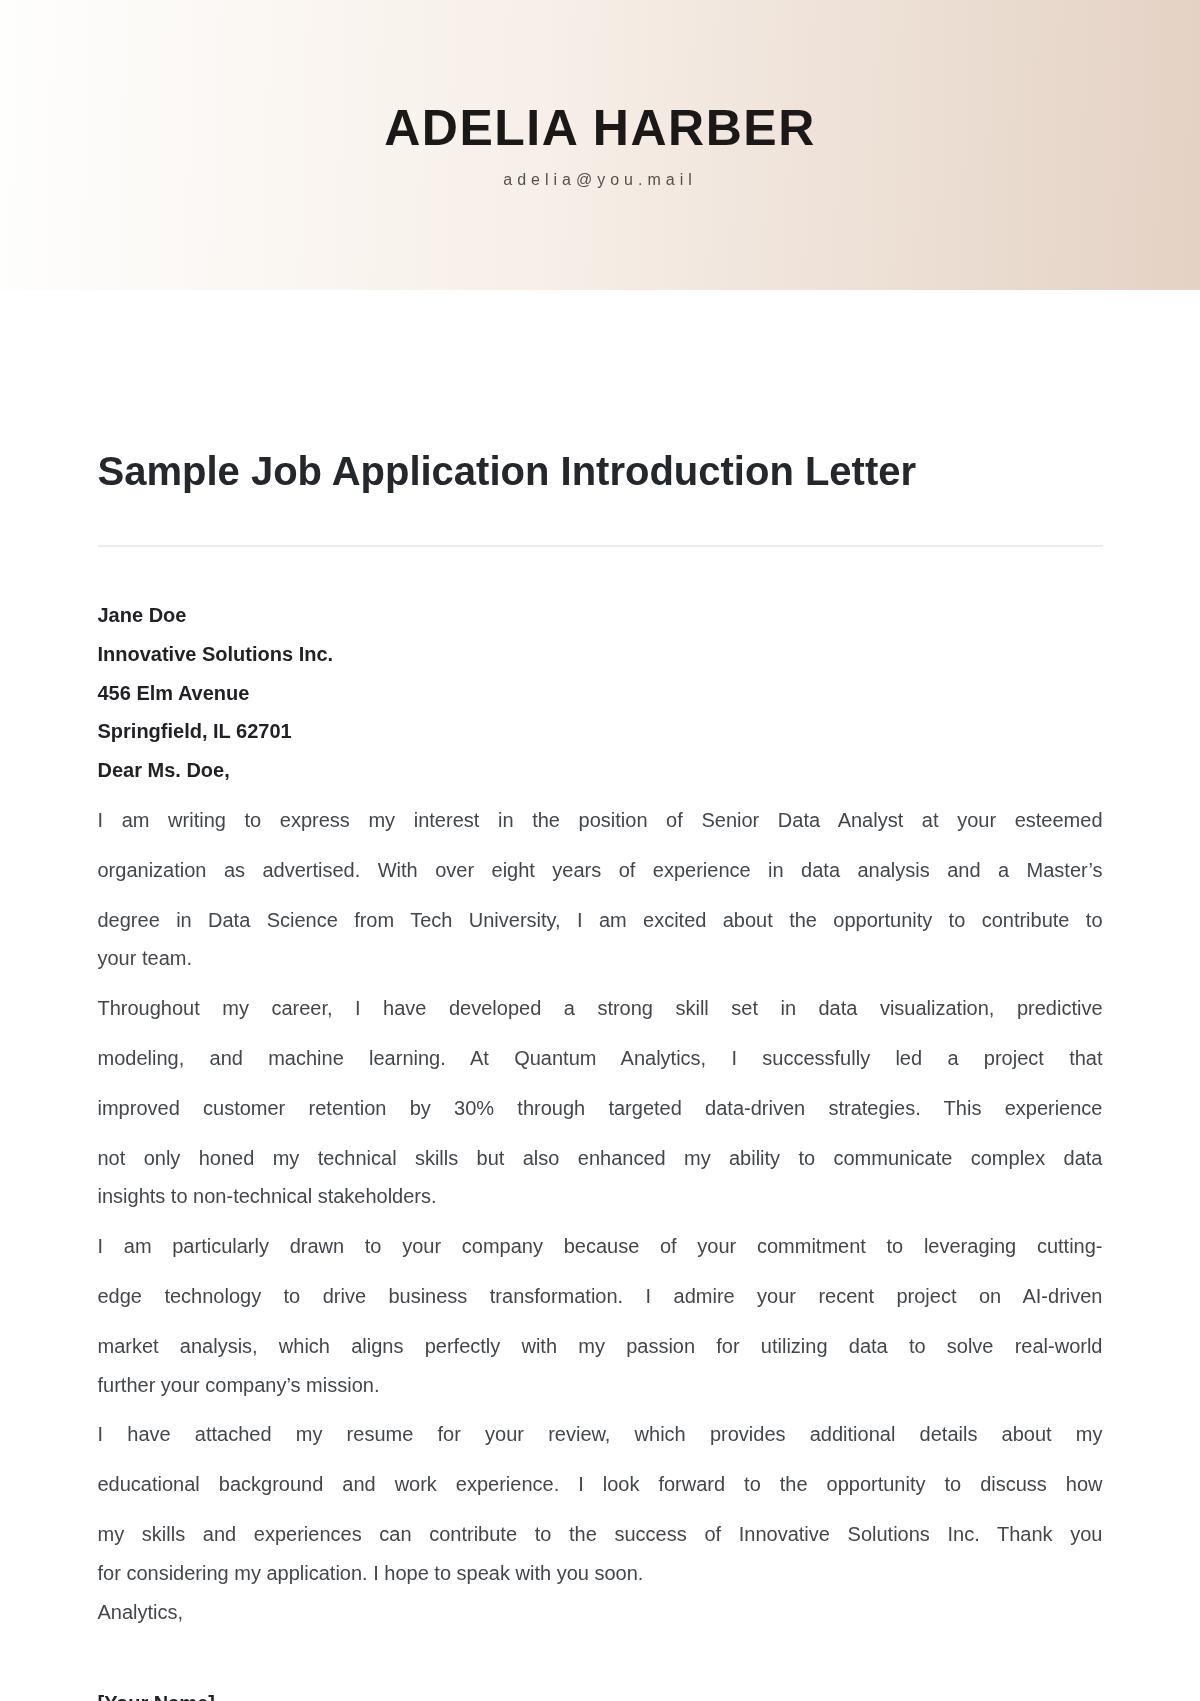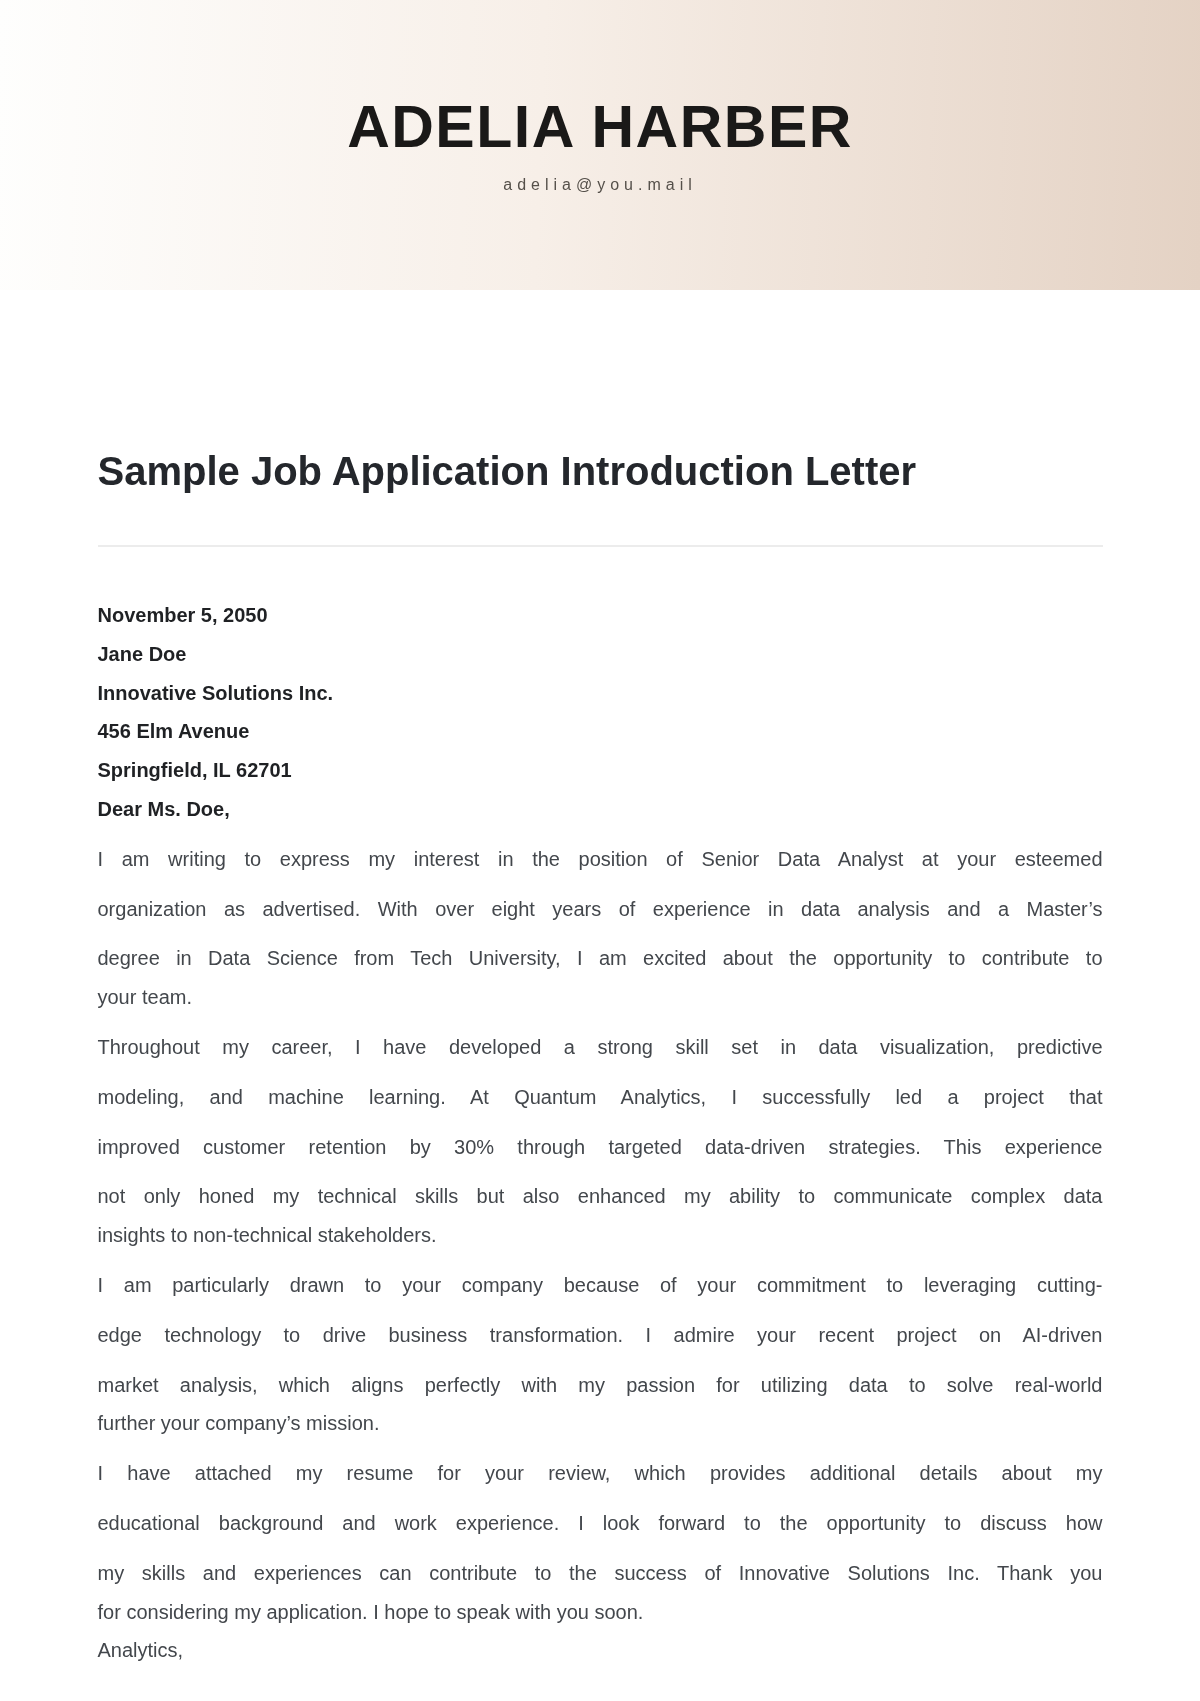--- a/index.html
+++ b/index.html
@@ -17,21 +17,21 @@
   .letterhead {
     height: 290px;
     background: linear-gradient(92deg, #fefefd 0%, #f7efe8 45%, #e4d2c4 100%);
     display: flex;
     flex-direction: column;
     align-items: center;
     justify-content: center;
     gap: 16px;
   }
   .letterhead-name {
-    font-size: 59px;
+    font-size: 50px;
     font-weight: 700;
     letter-spacing: 1.5px;
     line-height: 1.08;
     color: #1a1918;
   }
   .letterhead-email {
     font-size: 16px;
     letter-spacing: 5px;
     color: #55504a;
   }
@@ -86,21 +86,20 @@
 
 <div class="letterhead">
   <div class="letterhead-name">ADELIA HARBER</div>
   <div class="letterhead-email">adelia@you.mail</div>
 </div>
 
 <div class="content">
   <h1 class="page-title">Sample Job Application Introduction Letter</h1>
   <div class="divider"></div>
   <div class="letter-body">
-      <div class="line addr">November 5, 2050</div>
       <div class="line addr">Jane Doe</div>
       <div class="line addr">Innovative Solutions Inc.</div>
       <div class="line addr">456 Elm Avenue</div>
       <div class="line addr">Springfield, IL 62701</div>
       <div class="line addr">Dear Ms. Doe,</div>
       <div class="line body just">I am writing to express my interest in the position of Senior Data Analyst at your esteemed</div>
       <div class="line body just">organization as advertised. With over eight years of experience in data analysis and a Master’s</div>
       <div class="line body just">degree in Data Science from Tech University, I am excited about the opportunity to contribute to</div>
       <div class="line body">your team.</div>
       <div class="line body just">Throughout my career, I have developed a strong skill set in data visualization, predictive</div>

